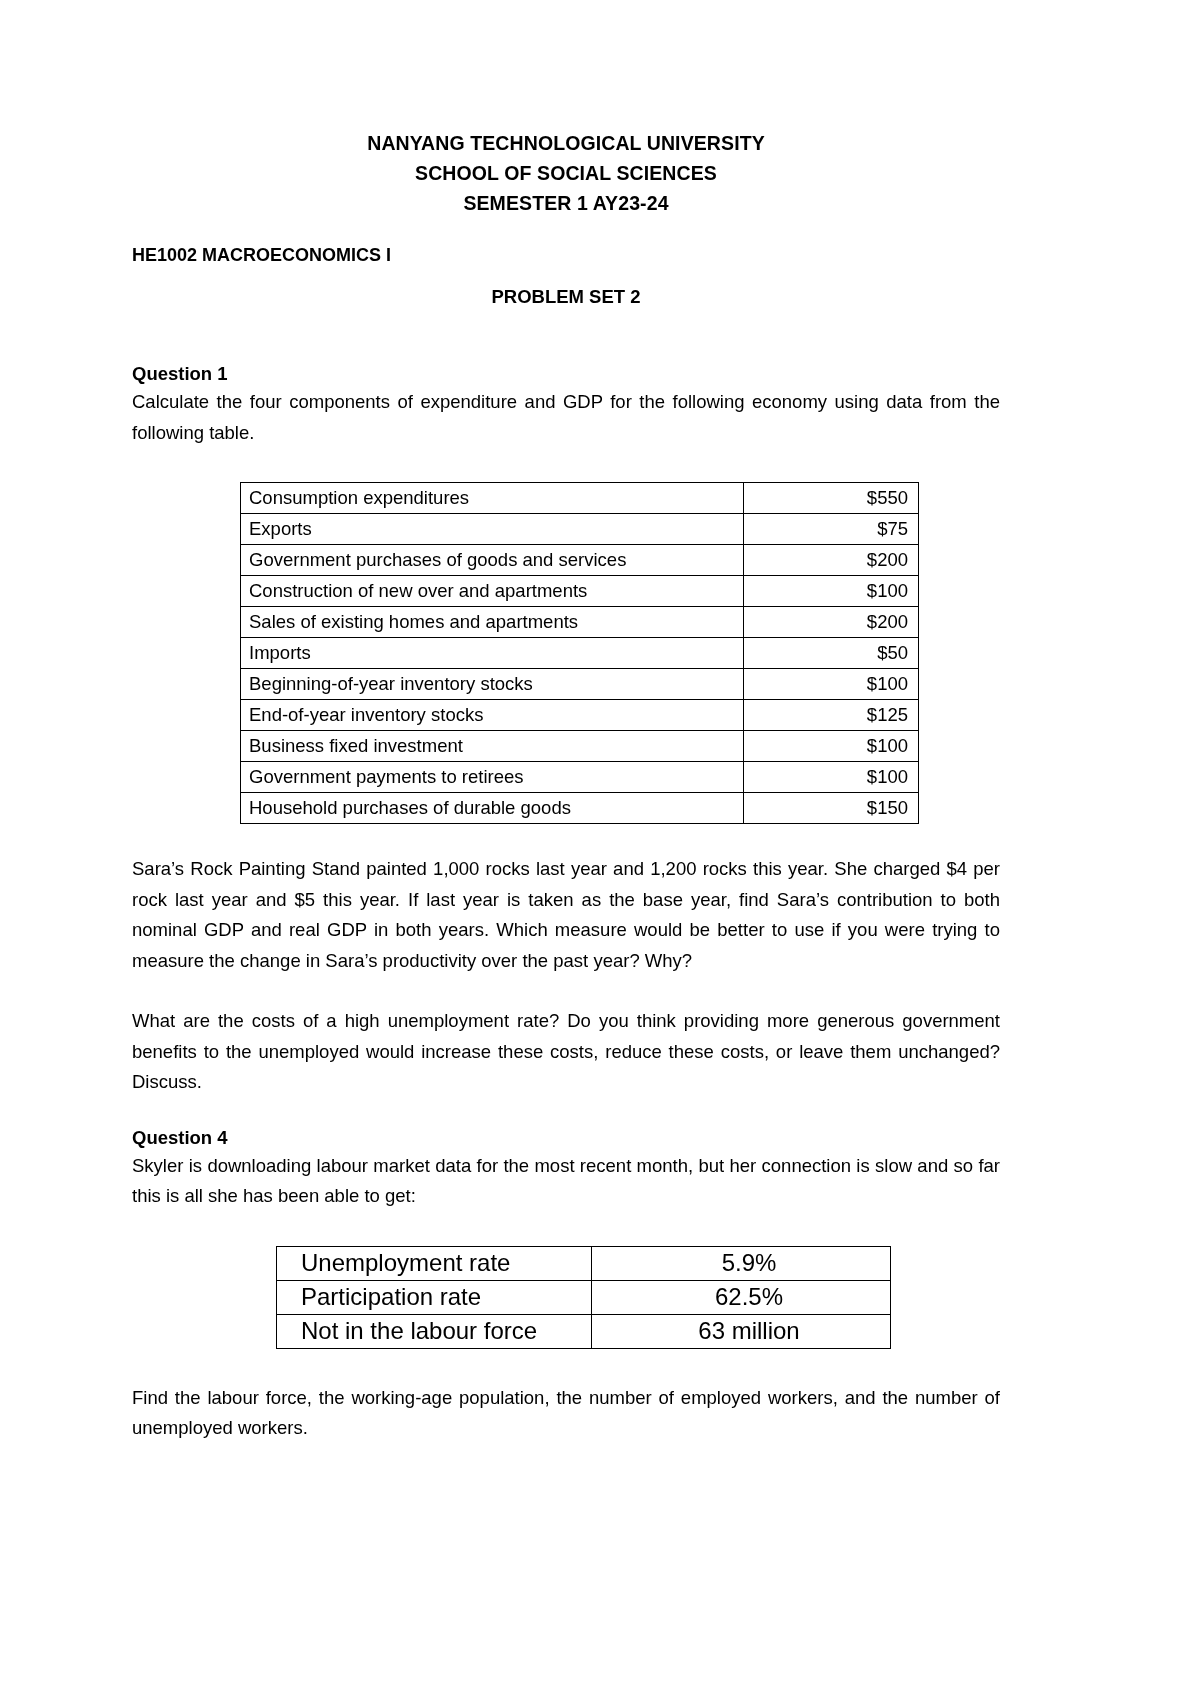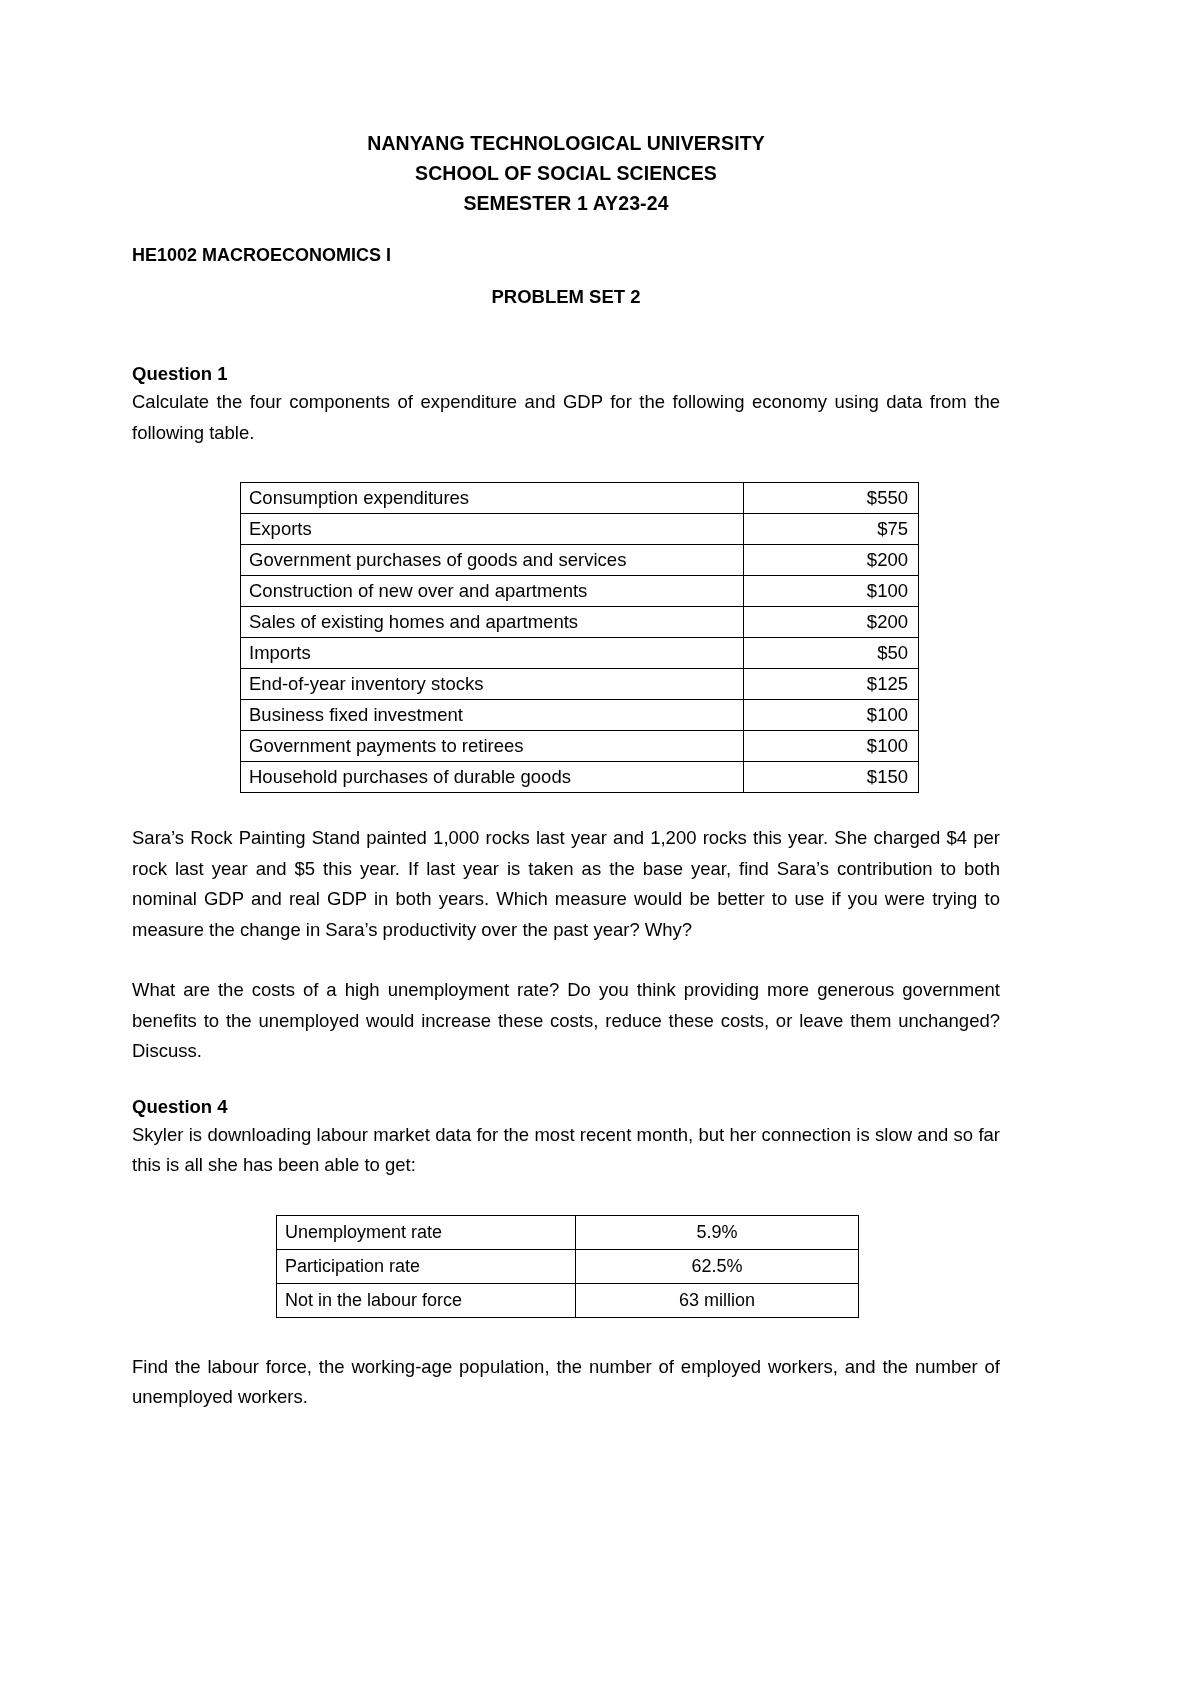--- a/index.html
+++ b/index.html
@@ -83,23 +83,23 @@
   table.t1 td.label { width: 486px; text-align: left; }
   table.t1 td.value { width: 156px; text-align: right; padding-right: 10px; }
 
   
   table.t2 {
     width: 548px;
     margin-left: 144px;
   }
   table.t2 td {
     border: 1.6px solid #000;
-    font-size: 18px;
+    font-size: 24px;
     line-height: 22px;
-    padding: 5px 8px 6px 8px;
+    padding: 5px 8px 6px 24px;
     margin-left: 34px;
   }
   table.t2 td.label { width: 282px; text-align: left; }
   table.t2 td.value { width: 266px; text-align: center; }
 </style>
 </head>
 <body>
 
 <div class="page">
   <div class="doc-body">
@@ -140,20 +140,24 @@
         </tr>
         <tr>
           <td class="label">Sales of existing homes and apartments</td>
           <td class="value">$200</td>
         </tr>
         <tr>
           <td class="label">Imports</td>
           <td class="value">$50</td>
         </tr>
         <tr>
+          <td class="label">Beginning-of-year inventory stocks</td>
+          <td class="value">$100</td>
+        </tr>
+        <tr>
           <td class="label">End-of-year inventory stocks</td>
           <td class="value">$125</td>
         </tr>
         <tr>
           <td class="label">Business fixed investment</td>
           <td class="value">$100</td>
         </tr>
         <tr>
           <td class="label">Government payments to retirees</td>
           <td class="value">$100</td>

